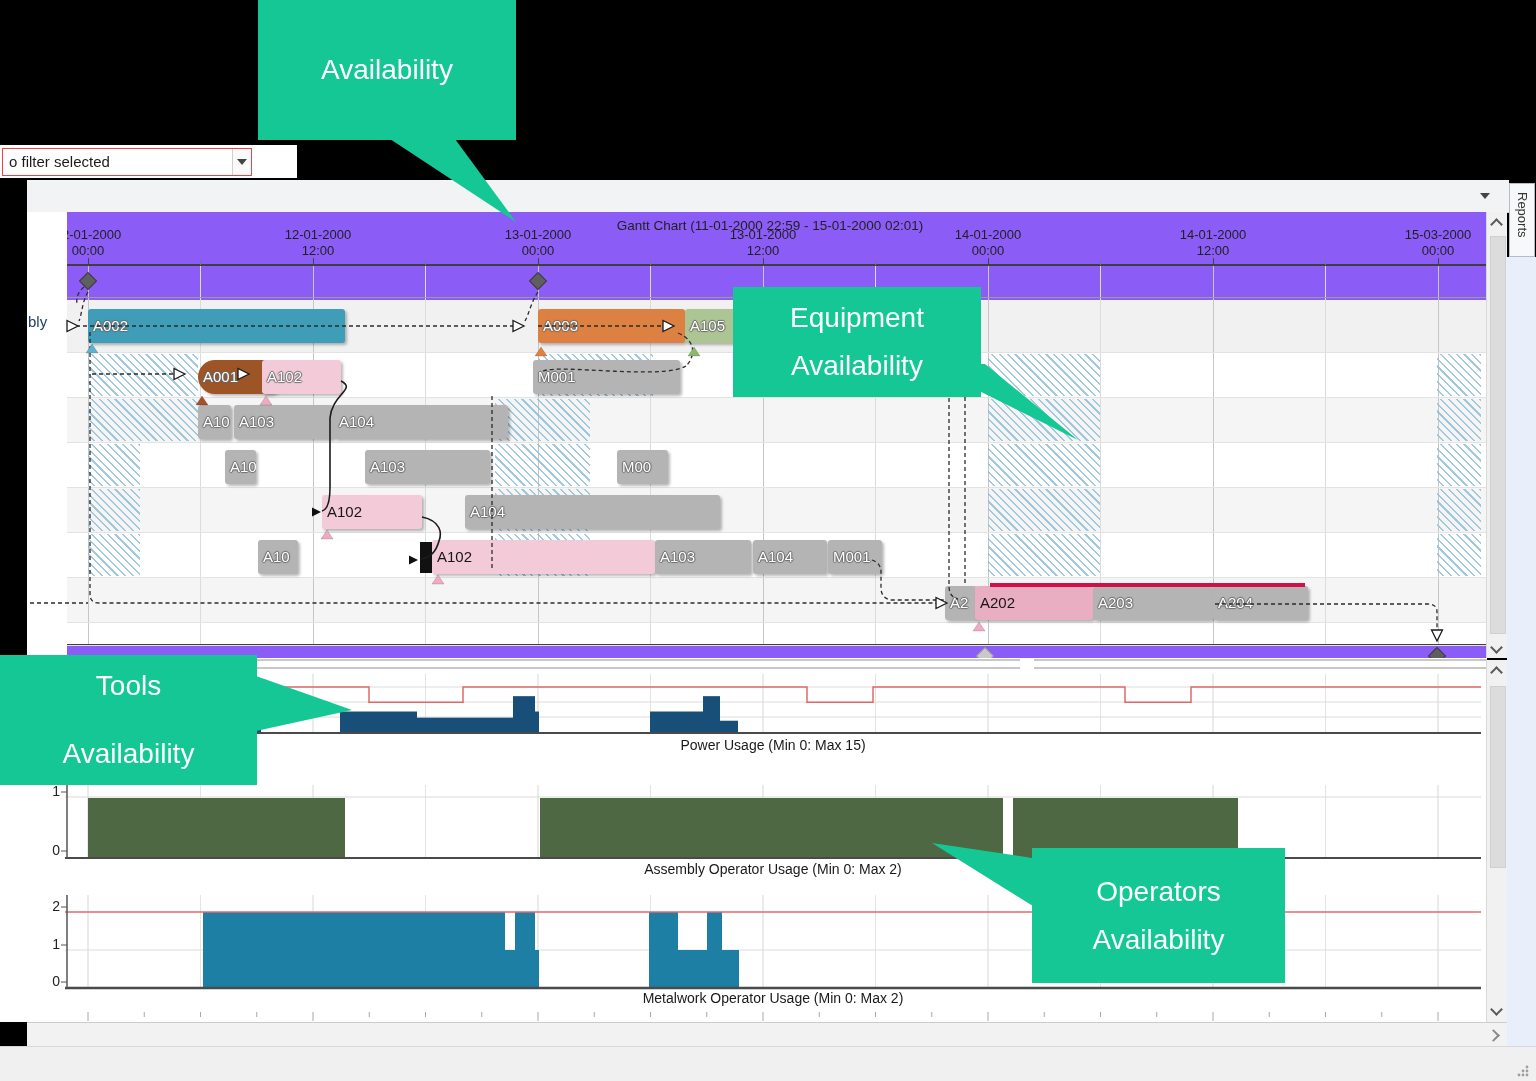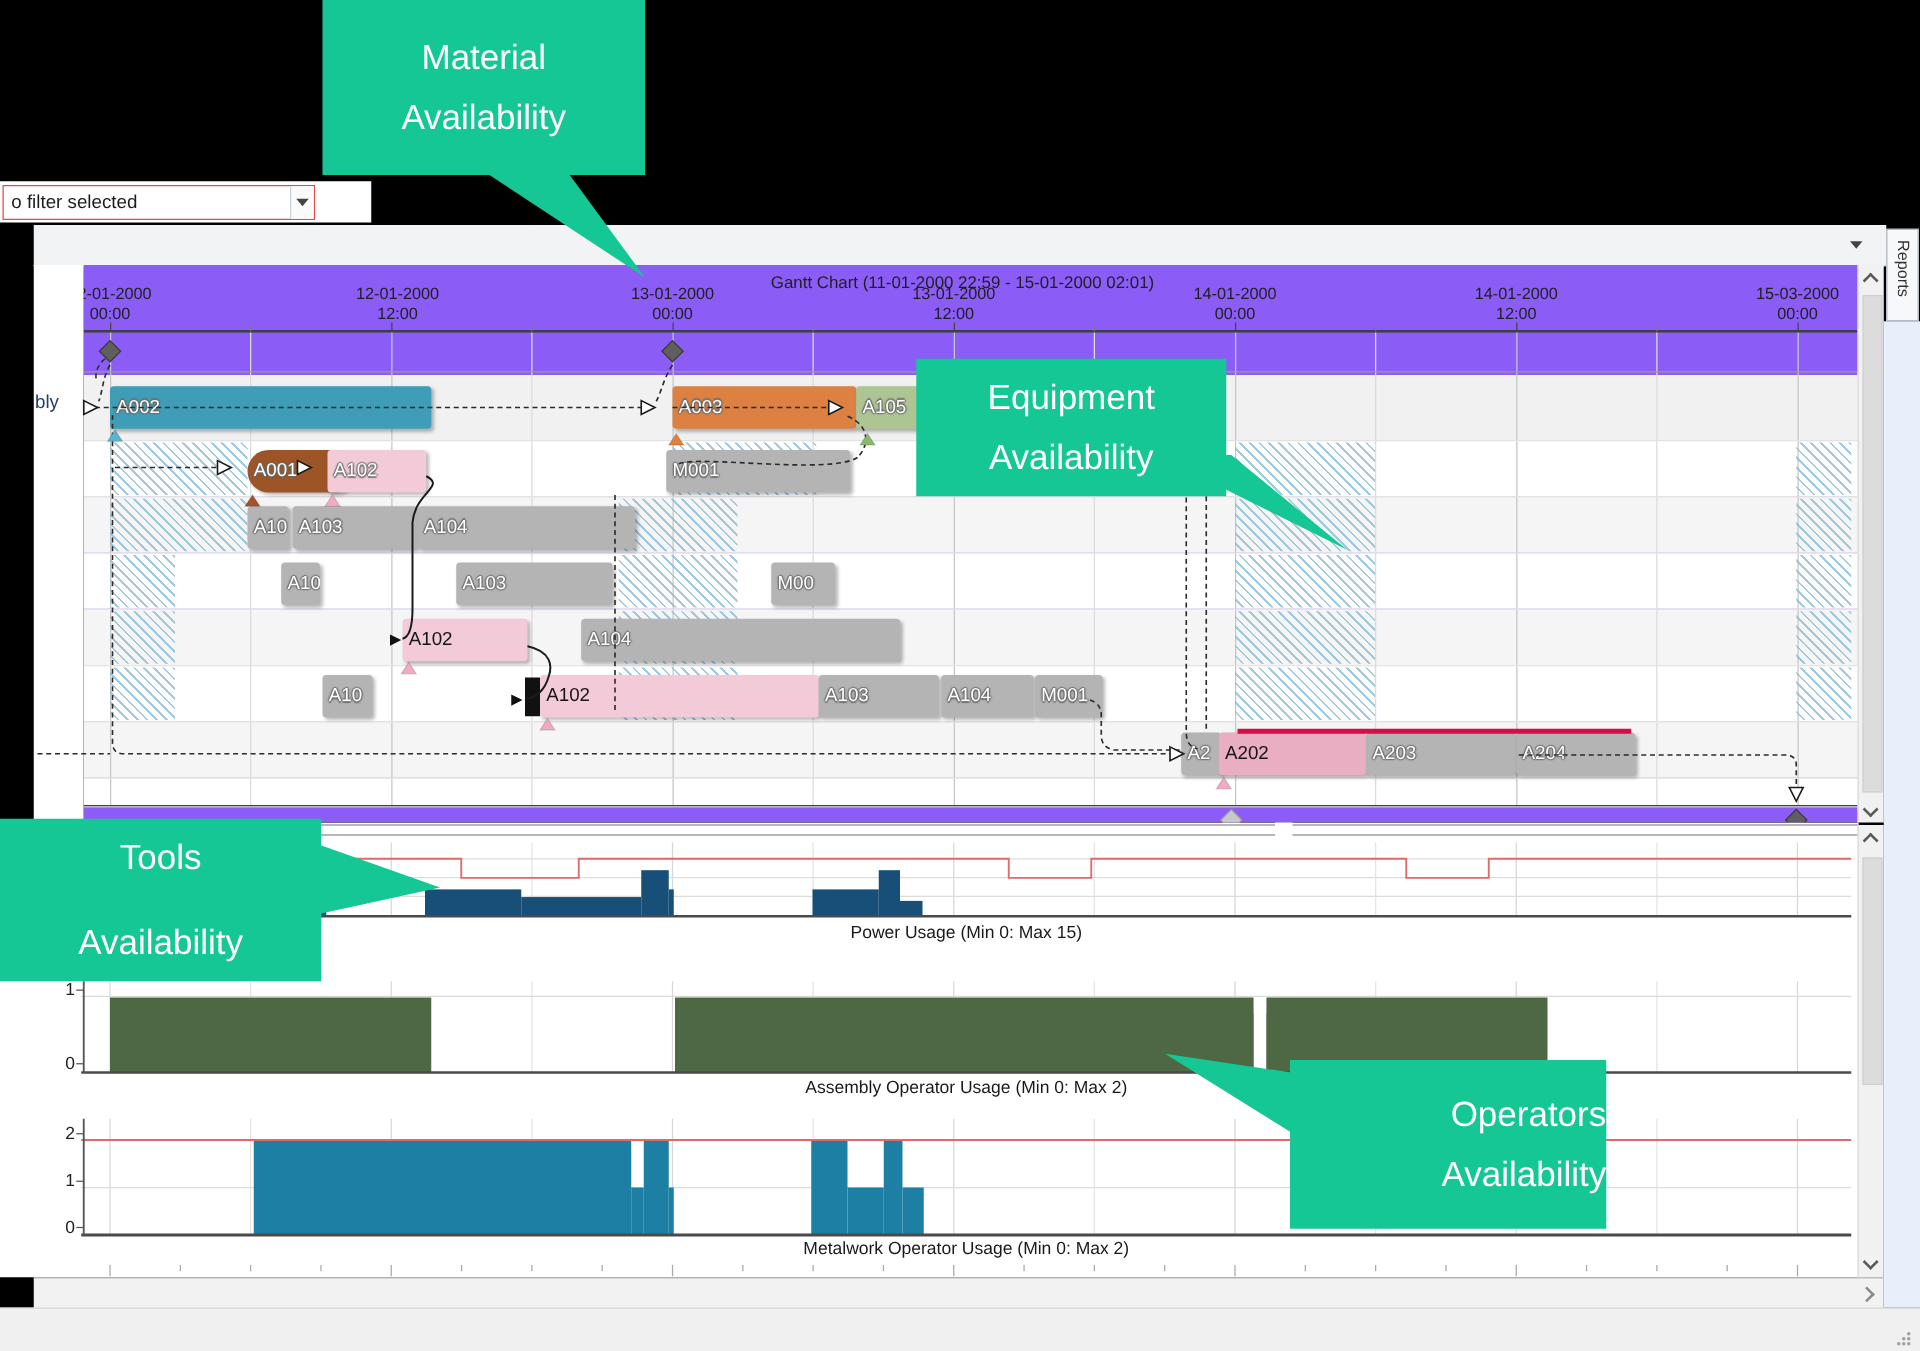--- a/index.html
+++ b/index.html
@@ -433,29 +433,28 @@
   </div>
 
   <svg id="pointer-svg">
     <polygon id="ptr-material" points="390,139 455,139 516,222" fill="#14c795"></polygon>
     <polygon id="ptr-equipment" points="925,364 985,364 1078,440" fill="#14c795"></polygon>
     <polygon id="ptr-tools" points="256,676 352,710 256,731" fill="#14c795"></polygon>
     <polygon id="ptr-operators" points="1033,858 932,843 1033,906" fill="#14c795"></polygon>
   </svg>
 
   <div class="callout" style="left: 258px; top: 0px; width: 258px; height: 140px; background: rgb(20, 199, 149);">
-    <span>Material</span>
     <span>Availability</span>
   </div>
   <div class="callout" style="left: 733px; top: 255px; width: 248px; height: 110px; background: rgb(20, 199, 149); margin-top: 32px;">
     <span>Equipment</span>
     <span>Availability</span>
   </div>
   <div class="callout" style="left: 0px; top: 655px; width: 257px; height: 130px; background: rgb(20, 199, 149); gap: 20px;">
     <span>Tools</span>
     <span>Availability</span>
   </div>
-  <div class="callout" style="left: 1032px; top: 848px; width: 253px; height: 135px; background: rgb(20, 199, 149); align-items: flex-end;">
+  <div class="callout" style="left: 1032px; top: 848px; width: 253px; height: 135px; background: rgb(20, 199, 149);">
     <span>Operators</span>
     <span>Availability</span>
   </div>
 
 </div>
 
 </body></html>

